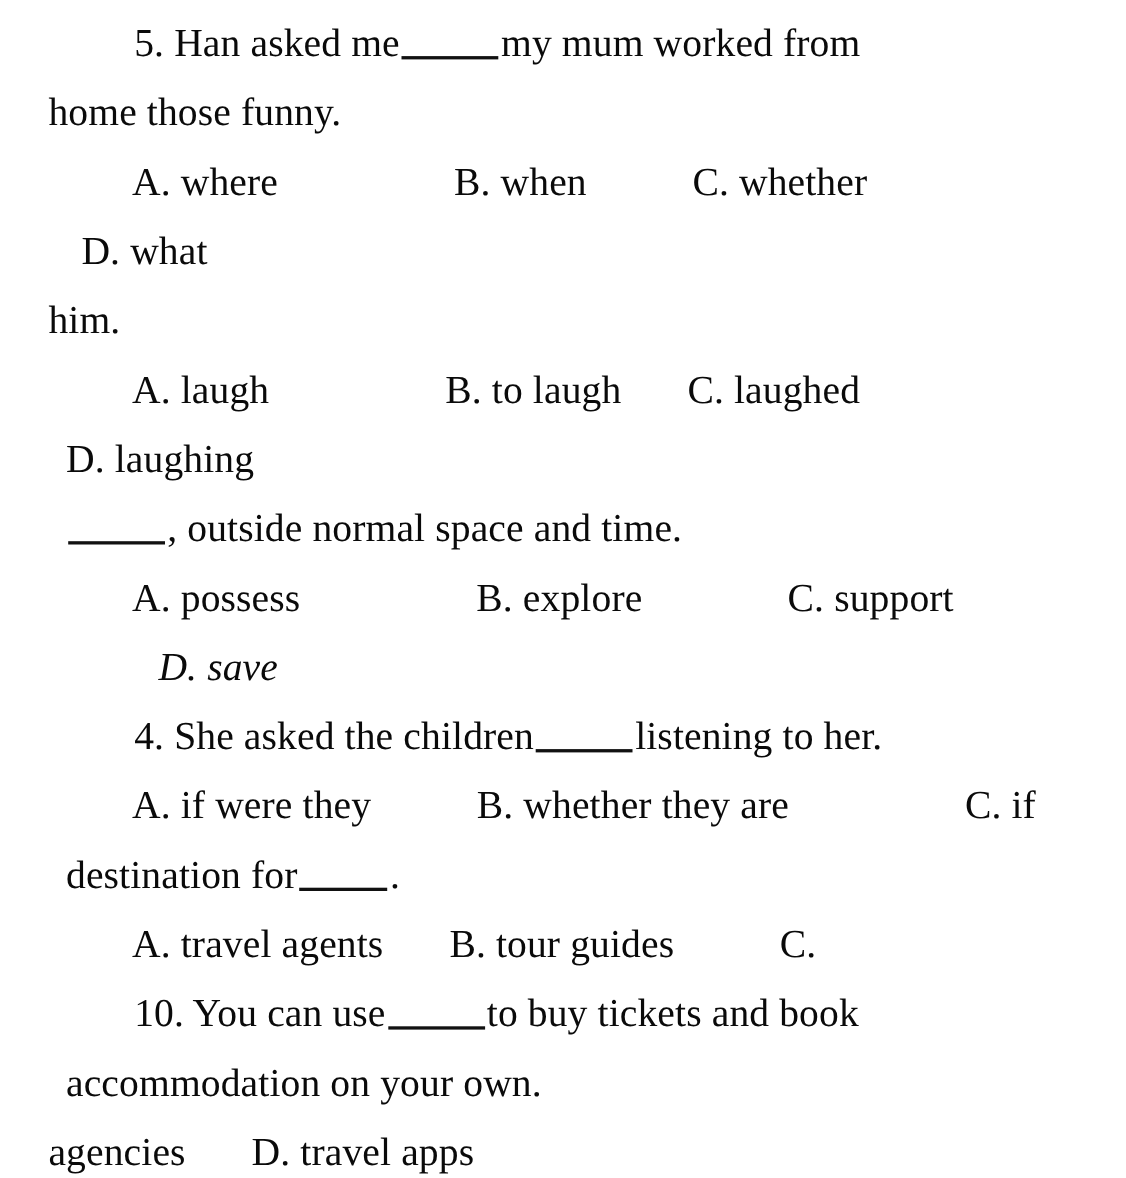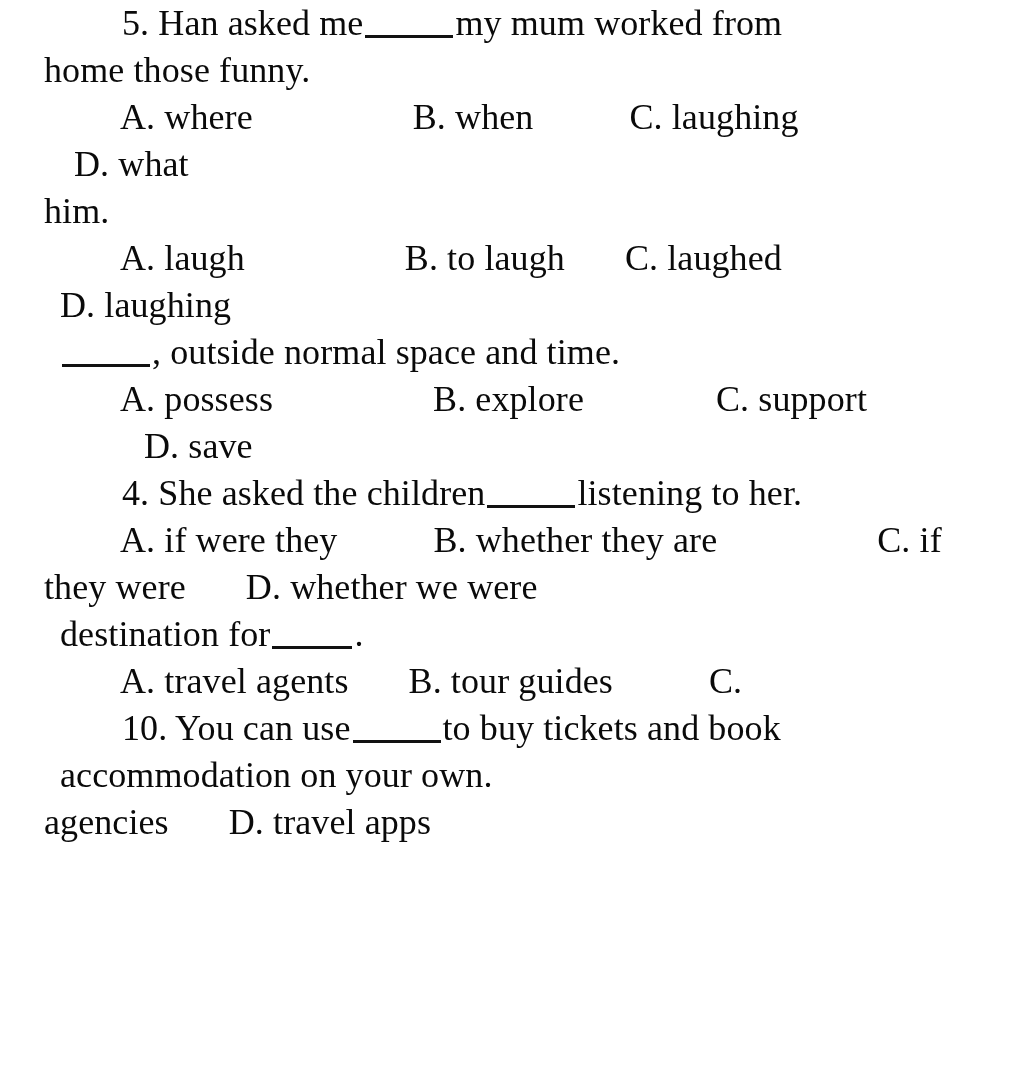--- a/index.html
+++ b/index.html
@@ -31,25 +31,26 @@
     padding-right: 10px;
     box-sizing: border-box;
     font-size: 36px;
     line-height: 47px;
     letter-spacing: 0.1px;
   }
   .line {
     white-space: pre;
     height: 47px;
     overflow: visible;
+    margin-top: 16px;
   }
   
   .ind-para { padding-left: 78px; }   
   .ind-opt  { padding-left: 76px; }   
-  .ind-opt3 { padding-left: 100px; }  
+  .ind-opt3 { padding-left: 100px; font-style: italic; }  
   .ind-cont { padding-left: 0px; }    
   .ind-cont2{ padding-left: 16px; }   
   .ind-opt-flush { padding-left: 30px; }
 
   .blank {
     display: inline-block;
     border-bottom: 3px solid #111111;
     width: 88px;
     height: 26px;
     vertical-align: -3px;
@@ -70,21 +71,21 @@
 </head>
 <body>
 
 <div id="page">
   <div class="doc">
 
     <div class="line ind-para"><span class="qtext">5. Han asked me</span><span class="blank"></span><span class="qtext">my mum worked from</span></div>
 
     <div class="line ind-cont"><span class="qtext">home those funny.</span></div>
 
-    <div class="line ind-opt"><span class="opt">A. where</span><span class="gap-xxl"></span><span class="opt">B. when</span><span class="gap-lg"></span><span class="opt">C. laughing</span></div>
+    <div class="line ind-opt"><span class="opt">A. where</span><span class="gap-xxl"></span><span class="opt">B. when</span><span class="gap-lg"></span><span class="opt">C. whether</span></div>
 
     <div class="line ind-opt-flush"><span class="opt">D. what</span></div>
 
 
     <div class="line ind-cont"><span class="qtext">him.</span></div>
 
     <div class="line ind-opt"><span class="opt">A. laugh</span><span class="gap-xxl"></span><span class="opt">B. to laugh</span><span class="gap-md"></span><span class="opt">C. laughed</span></div>
 
     <div class="line ind-cont2"><span class="opt">D. laughing</span></div>
 
@@ -92,21 +93,20 @@
     <div class="line ind-cont2"><span class="blank"></span><span class="qtext">, outside normal space and time.</span></div>
 
     <div class="line ind-opt"><span class="opt">A. possess</span><span class="gap-xxl"></span><span class="opt">B. explore</span><span class="gap-xl"></span><span class="opt">C. support</span></div>
 
     <div class="line ind-opt3"><span class="opt">D. save</span></div>
 
     <div class="line ind-para"><span class="qtext">4. She asked the children</span><span class="blank"></span><span class="qtext">listening to her.</span></div>
 
     <div class="line ind-opt"><span class="opt">A. if were they</span><span class="gap-lg"></span><span class="opt">B. whether they are</span><span class="gap-xxl"></span><span class="opt">C. if</span></div>
 
-    <div class="line ind-cont"><span class="opt">they were</span><span class="gap-md"></span><span class="opt">D. whether we were</span></div>
 
 
     <div class="line ind-cont2"><span class="qtext">destination for</span><span class="blank short"></span><span class="qtext">.</span></div>
 
     <div class="line ind-opt"><span class="opt">A. travel agents</span><span class="gap-md"></span><span class="opt">B. tour guides</span><span class="gap-lg"></span><span class="opt">C.</span></div>
 
 
     <div class="line ind-para"><span class="qtext">10. You can use</span><span class="blank"></span><span class="qtext">to buy tickets and book</span></div>
 
     <div class="line ind-cont2"><span class="qtext">accommodation on your own.</span></div>

